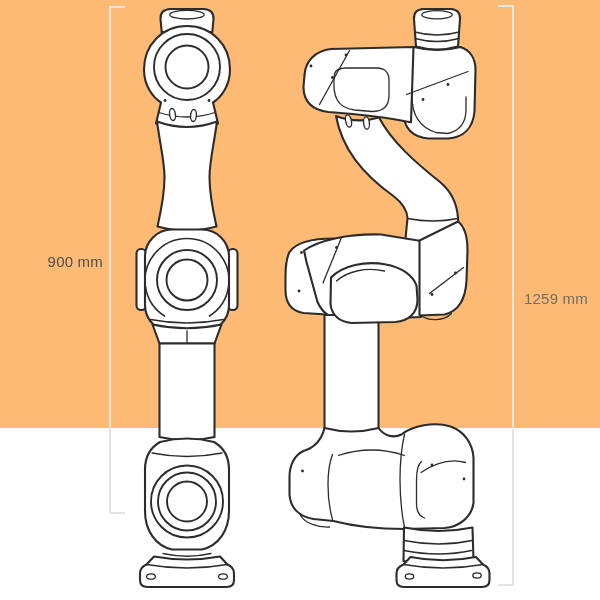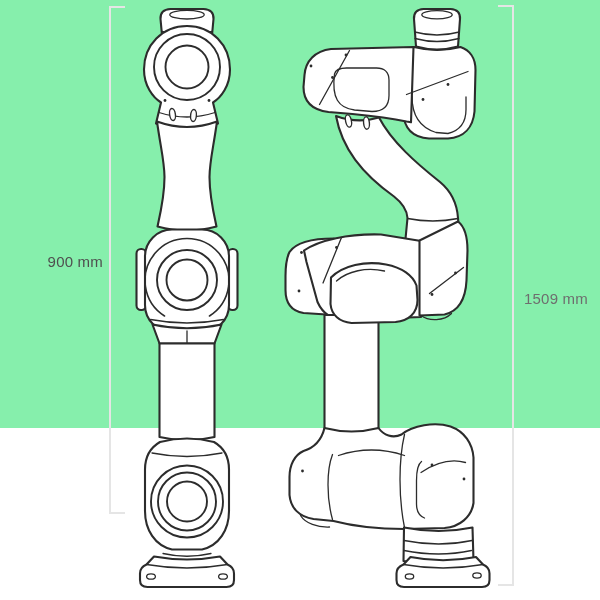--- a/index.html
+++ b/index.html
@@ -1,17 +1,17 @@
 <!DOCTYPE html>
 <html><head>
 <meta charset="utf-8">
 <title>Robot Arm Dimension Diagram</title>
 <style>
   html,body{margin:0;padding:0;width:600px;height:600px;background:#ffffff;overflow:hidden;}
-  .stage{position:relative;width:600px;height:428px;font-family:"Liberation Sans",sans-serif;background:#86efac;}
+  .stage{position:relative;width:600px;height:428px;font-family:"Liberation Sans",sans-serif;background:#fdba74;}
   .art{position:absolute;left:0;top:0;width:600px;height:600px;}
   .dim-bracket{position:absolute;box-sizing:border-box;}
   .dim-left{left:109px;top:6px;width:16px;height:508px;
     border-left:2px solid #e5e5e5;border-top:2px solid #e5e5e5;border-bottom:2px solid #e5e5e5;}
   .dim-right{left:498px;top:5px;width:16px;height:581px;
     border-right:2px solid #e5e5e5;border-top:2px solid #e5e5e5;border-bottom:2px solid #e5e5e5;}
   .dim-label{position:absolute;font-size:15px;letter-spacing:.2px;white-space:nowrap;}
   .dim-label-left{left:22px;top:253px;width:81px;text-align:right;color:#4f4f4f;}
   .dim-label-right{left:524px;top:290px;color:#6e6e6e;}
   .seam{fill:none;}
@@ -156,14 +156,14 @@
         <ellipse cx="409.5" cy="576.5" rx="4.2" ry="2.6" stroke-width="1.3"></ellipse>
         <ellipse cx="477" cy="575.5" rx="4.2" ry="2.6" stroke-width="1.3"></ellipse>
       </g>
     </g>
   </svg>
 
   <div class="dim-bracket dim-left"></div>
   <div class="dim-label dim-label-left">900 mm</div>
 
   <div class="dim-bracket dim-right"></div>
-  <div class="dim-label dim-label-right">1509 mm</div>
+  <div class="dim-label dim-label-right">1259 mm</div>
 </div>
 
 </body></html>

